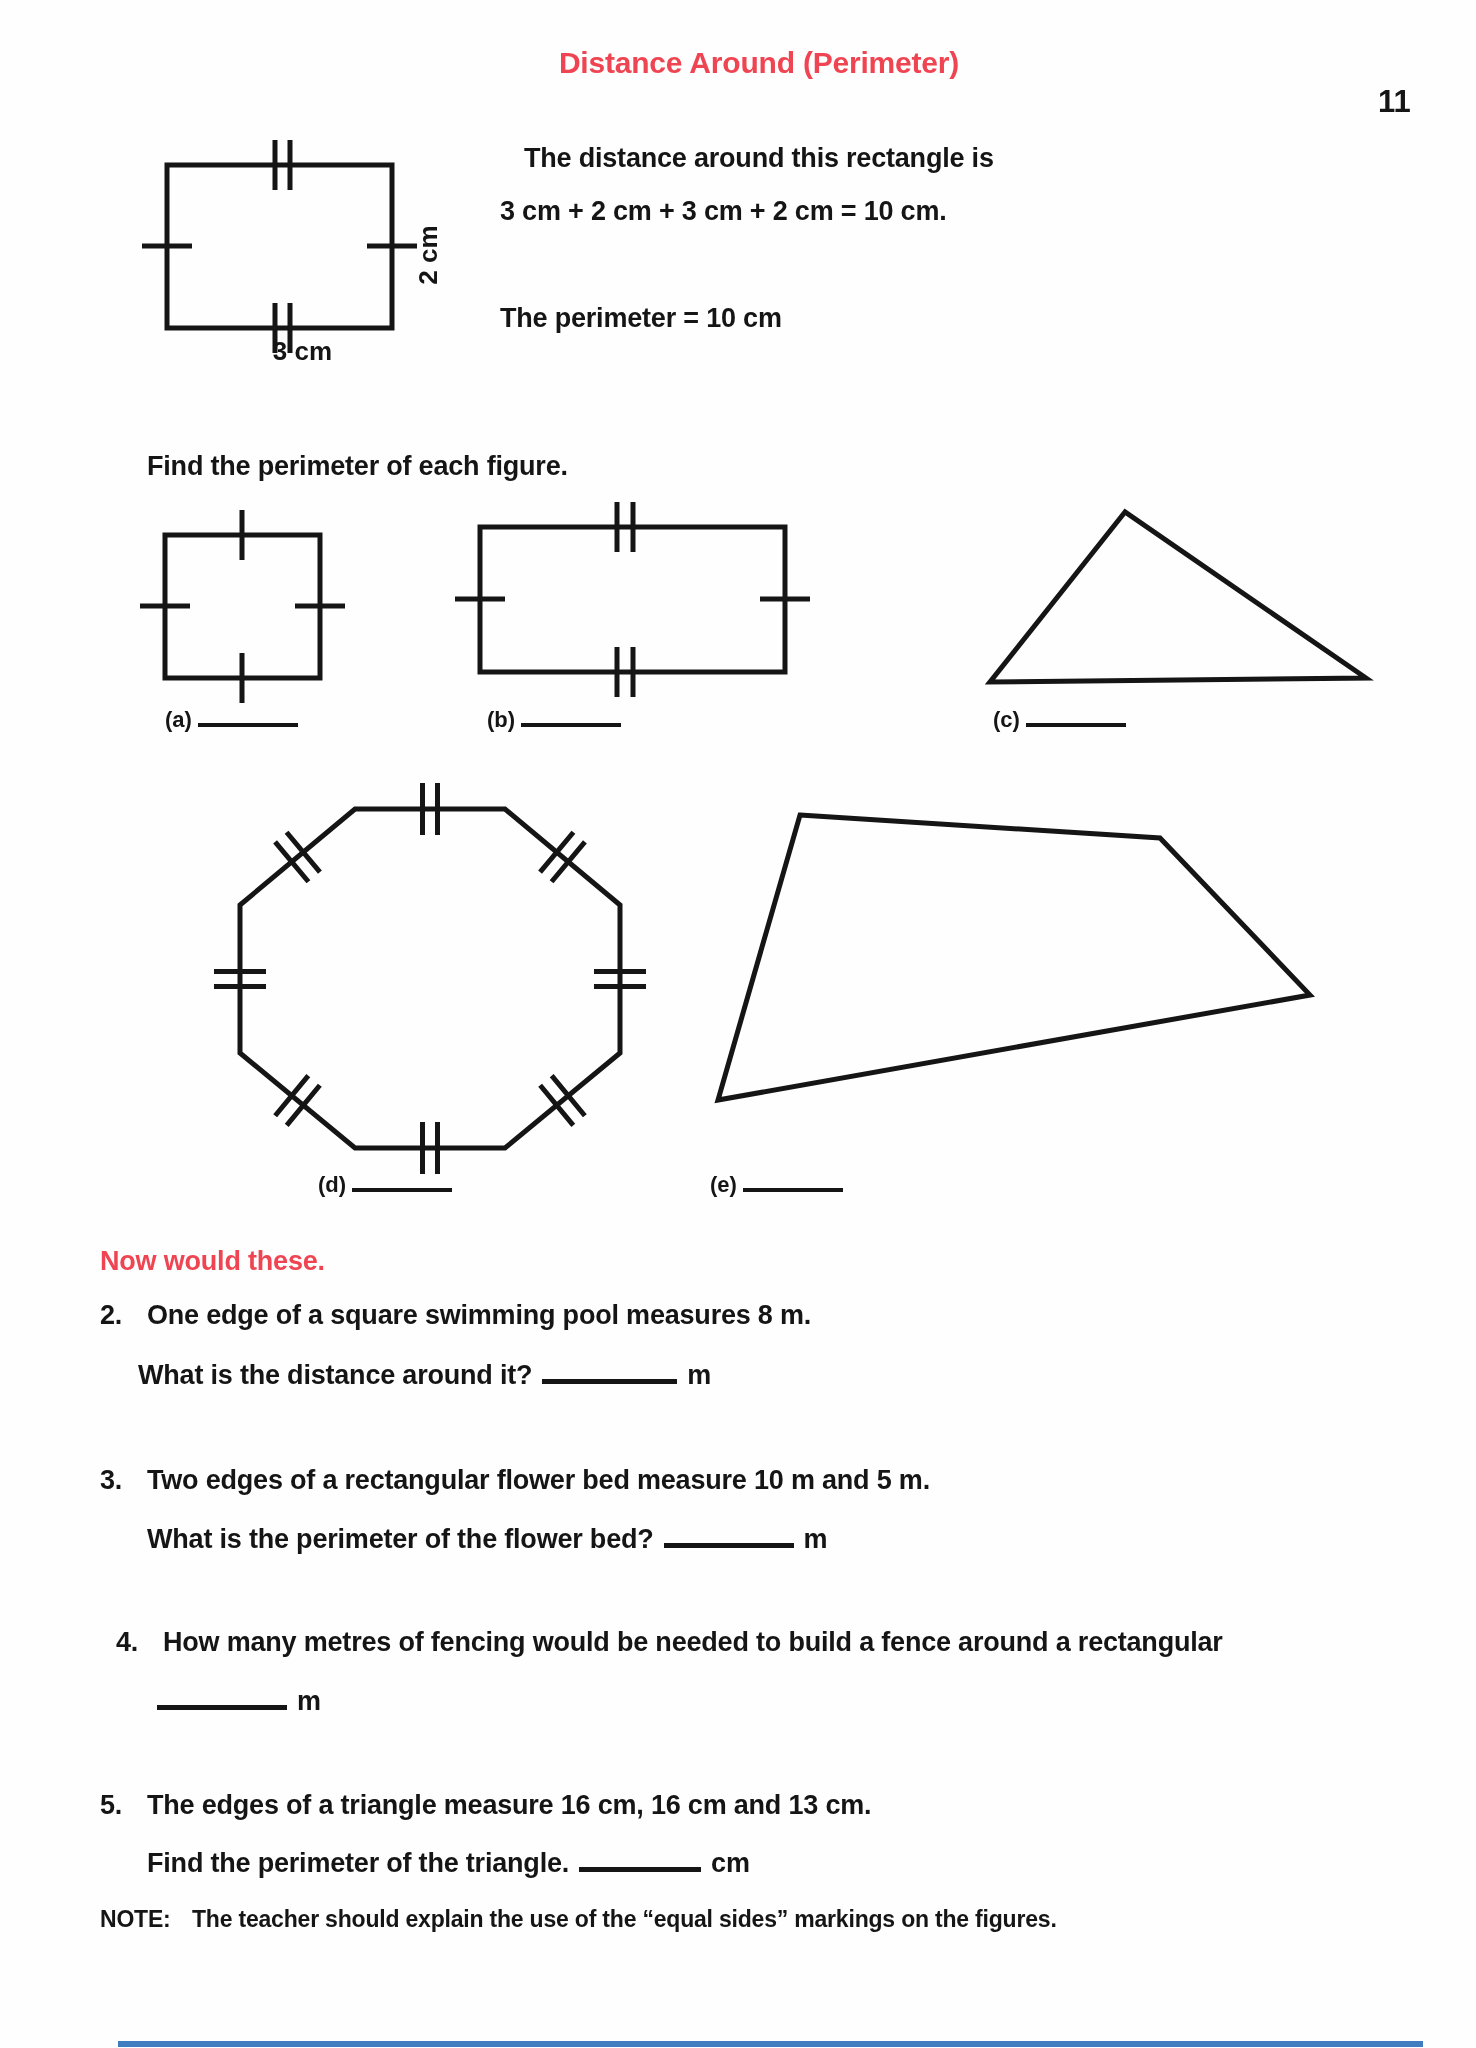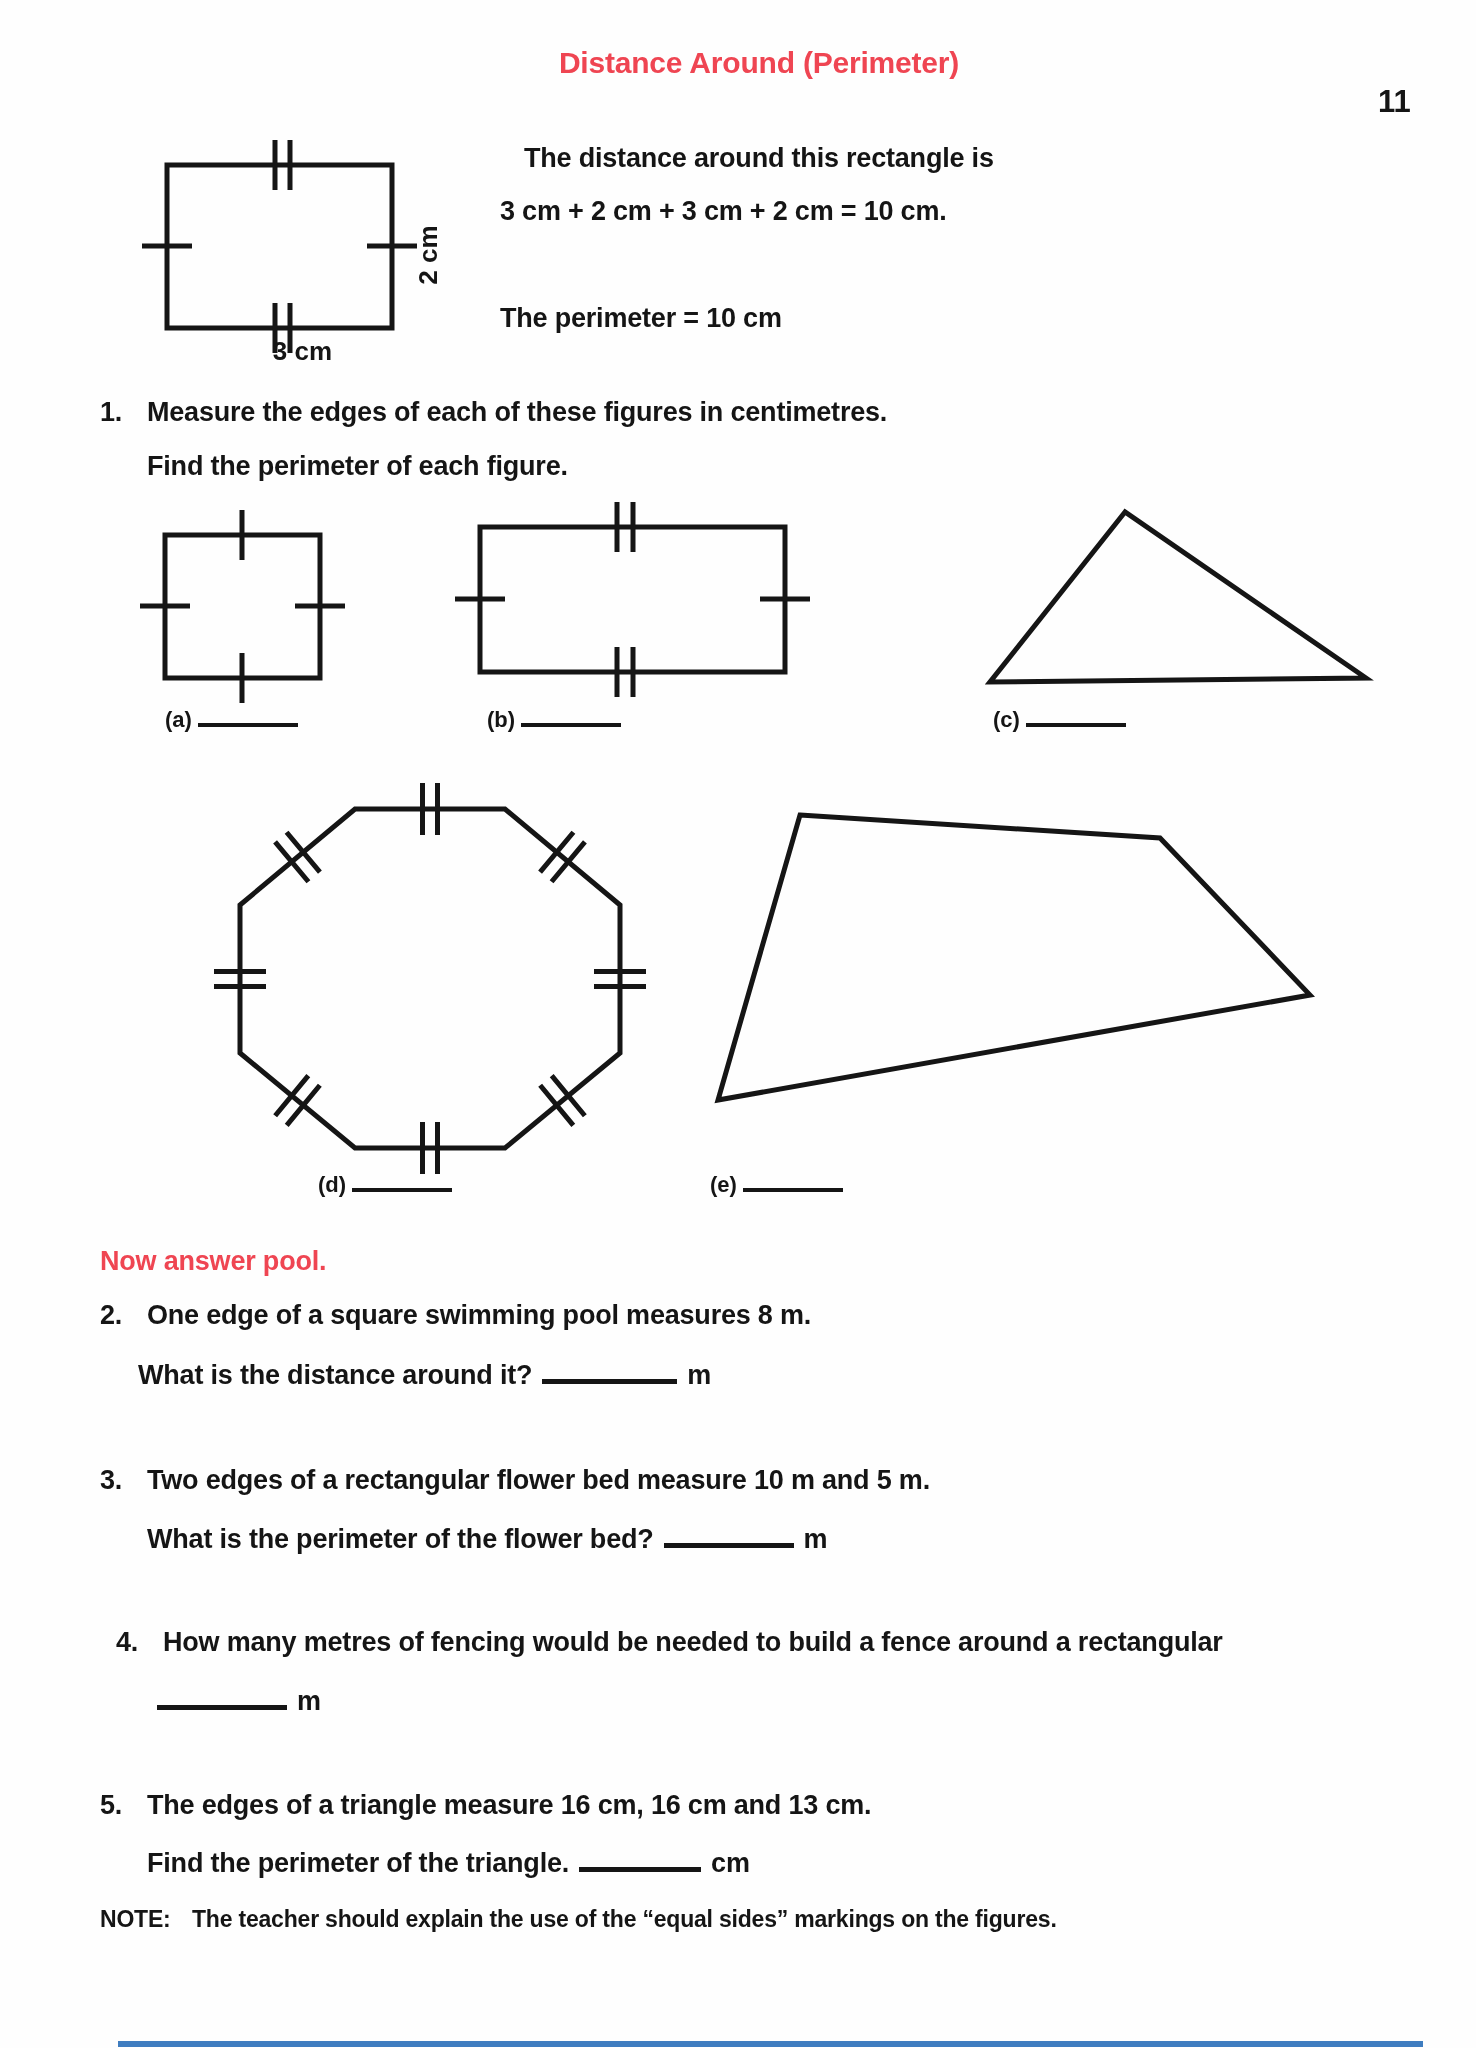--- a/index.html
+++ b/index.html
@@ -38,23 +38,20 @@
     <path class="stroke" d="M12 128 L62 128"></path>
     <path class="stroke" d="M237 128 L287 128"></path>
   </svg>
   <div class="abs vlabel" style="left:383px;top:240px;width:90px;height:30px;">2 cm</div>
   <div class="abs clabel" style="left:232px;top:336px;width:100px;">3 cm</div>
 
   <div class="abs t27" style="left:524px;top:143px;">The distance around this rectangle is</div>
   <div class="abs t27" style="left:500px;top:196px;">3 cm + 2 cm + 3 cm + 2 cm = 10 cm.</div>
   <div class="abs t27" style="left:500px;top:303px;">The perimeter = 10 cm</div>
 
-  <div class="abs t27" style="left:100px;top:397px;">
-    <span class="qnum">1.</span><span>Measure the edges of each of these figures in centimetres.</span>
-  </div>
   <div class="abs t27" style="left:147px;top:451px;">Find the perimeter of each figure.</div>
 
   <svg class="abs" style="left:140px;top:505px;" width="215" height="215" viewBox="0 0 215 215">
     <rect class="stroke" x="25" y="30" width="155" height="143"></rect>
     <path class="stroke" d="M102 5 L102 55"></path>
     <path class="stroke" d="M102 148 L102 198"></path>
     <path class="stroke" d="M0 101 L50 101"></path>
     <path class="stroke" d="M155 101 L205 101"></path>
   </svg>
   <div class="abs figlabel" style="left:165px;top:705px;">
@@ -115,21 +112,21 @@
   </div>
 
   <svg class="abs" style="left:690px;top:780px;" width="650" height="345" viewBox="0 0 650 345">
     <polygon class="stroke" points="110,35 470,58 620,215 28,320"></polygon>
   </svg>
   <div class="abs figlabel" style="left:710px;top:1170px;">
     <span>(e)</span>
       <span class="lbline"></span>
   </div>
 
-  <div class="abs t27 red" style="left:100px;top:1246px;">Now answer pool.</div>
+  <div class="abs t27 red" style="left:100px;top:1246px;">Now would these.</div>
 
   <div class="abs t27" style="left:100px;top:1300px;">
     <span class="qnum">2.</span><span>One edge of a square swimming pool measures 8 m.</span>
   </div>
   <div class="abs t27 qline" style="left:138px;top:1355px;">
     <span>What is the distance around it?</span>
     <span class="blank" style="width:135px;"></span>
     <span>m</span>
   </div>
 

